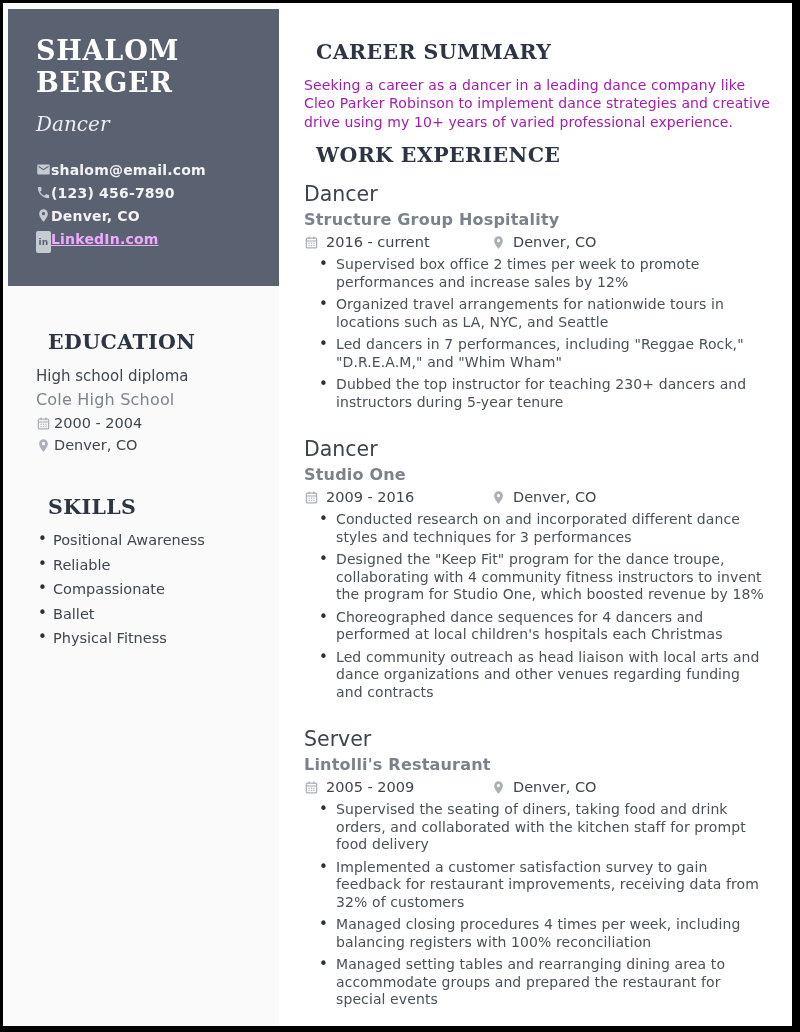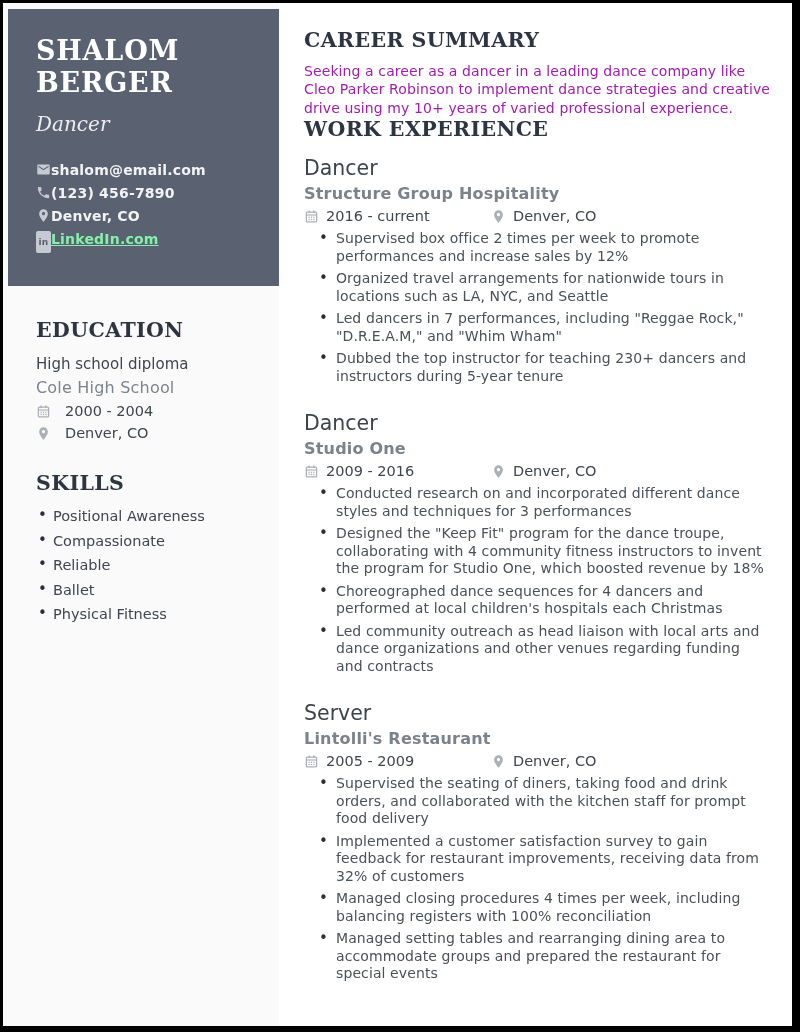--- a/index.html
+++ b/index.html
@@ -63,37 +63,37 @@
   .cicon { width: 15px; height: 15px; flex: 0 0 15px; color: #c6cad2; display: inline-flex; }
   .cicon svg { width: 15px; height: 15px; }
   .li-badge {
     width: 15px; height: 22px; flex: 0 0 15px;
     background: #c6cad2; color: #5a6170;
     border-radius: 2px;
     font-size: 9px; font-weight: 700;
     display: inline-flex; align-items: center; justify-content: center;
     line-height: 1;
   }
-  .contact a.link { color: #86efac; }
+  .contact a.link { color: #f0abfc; }
 
   .side-section { padding: 0 20px 0 33px; }
   .side-section.education { margin-top: 32px; }
   .side-section.skills { margin-top: 30px; }
   h2.sec-heading {
     font-family: "DejaVu Serif", serif;
     font-weight: 700;
     font-size: 20.5px;
     letter-spacing: 0.4px;
     color: #2d3442;
-    margin: 0;
+    margin: 12px;
   }
   .edu-degree { font-size: 15px; color: #3f454f; margin-top: 13px; }
   .edu-school { font-size: 16px; color: #7d838c; margin-top: 5px; letter-spacing: 0.2px; }
   .meta-row {
-    display: flex; align-items: center; gap: 14px;
+    display: flex; align-items: center; gap: 3px;
     font-size: 14.5px; color: #3f454f; margin-top: 6px;
   }
   .micon { width: 15px; height: 15px; flex: 0 0 15px; color: #abb0b7; display: inline-flex; }
   .micon svg { width: 15px; height: 15px; }
 
   ul.dot-list { list-style: none; margin: 12px 0 0 0; padding: 0; }
   ul.dot-list li {
     position: relative;
     padding-left: 17px;
     font-size: 14.5px;
@@ -242,22 +242,22 @@
             </svg>
           </span>
         <span>Denver, CO</span>
       </div>
     </section>
 
     <section class="side-section skills">
       <h2 class="sec-heading">SKILLS</h2>
       <ul class="dot-list">
         <li>Positional Awareness</li>
+        <li>Reliable</li>
         <li>Compassionate</li>
-        <li>Reliable</li>
         <li>Ballet</li>
         <li>Physical Fitness</li>
       </ul>
     </section>
   </aside>
 
   <main class="main">
 
     <section>
       <h2 class="sec-heading">CAREER SUMMARY</h2>

